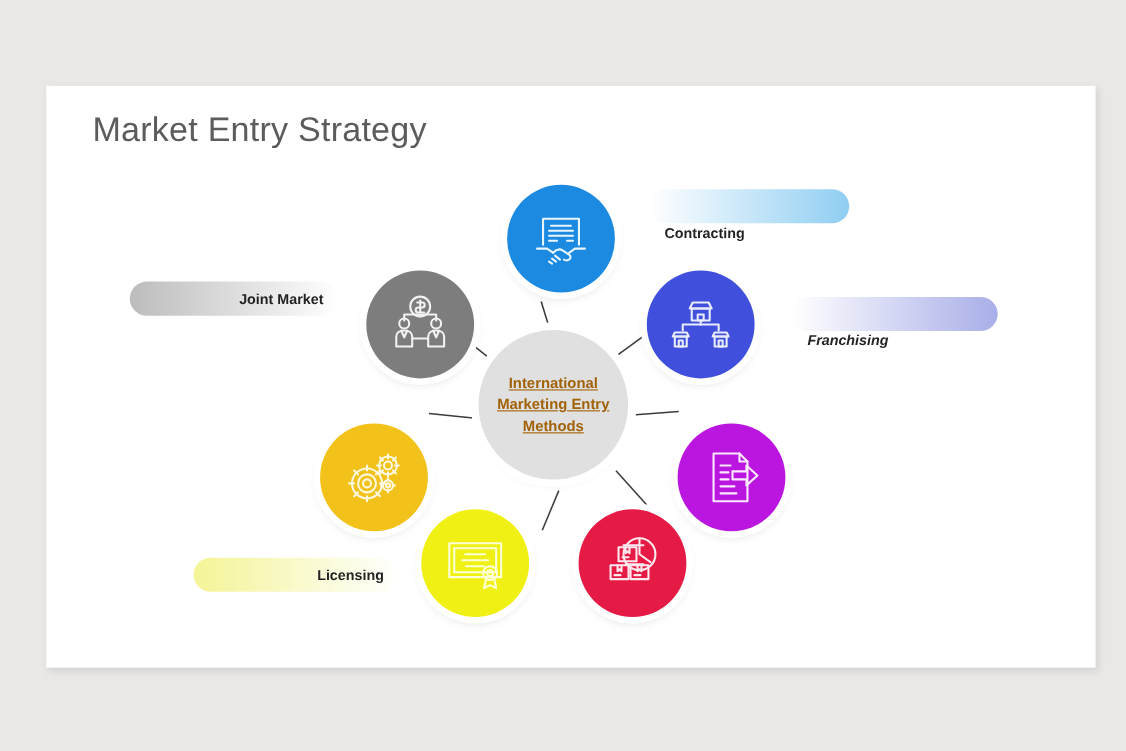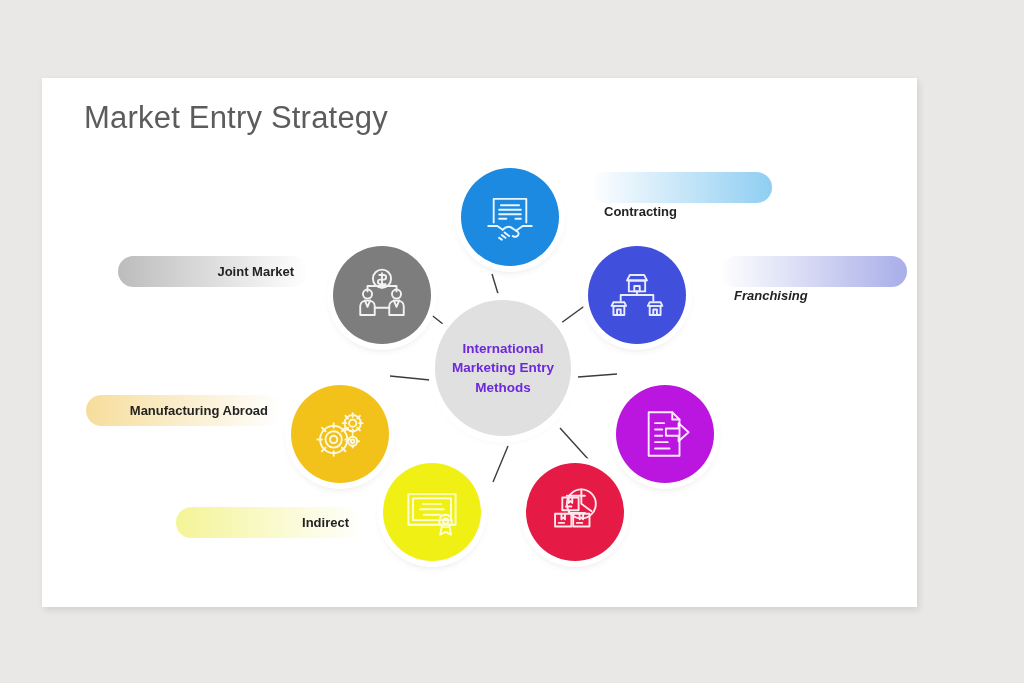--- a/index.html
+++ b/index.html
@@ -11,21 +11,21 @@
     height: 683px;
     background: #e9e8e6;
     font-family: "Liberation Sans", sans-serif;
     overflow: hidden;
   }
 
   #slide-card {
     position: absolute;
     left: 42px;
     top: 78px;
-    width: 875px;
+    width: 954px;
     height: 529px;
     background: #ffffff;
     box-shadow: 2px 3px 7px rgba(0,0,0,0.10);
   }
 
   #page-title {
     position: absolute;
     left: 42px;
     top: 22px;
     font-size: 31px;
@@ -131,40 +131,37 @@
           <line x1="466" y1="368" x2="451" y2="404"></line>
           <line x1="388" y1="302" x2="348" y2="298"></line>
           <line x1="406" y1="250" x2="373" y2="224"></line>
         </g>
       </svg>
 
       <div class="pill right" style="left: 548px; top: 94px; width: 182px; background: linear-gradient(90deg, rgb(255, 255, 255) 0%, rgb(143, 206, 242) 100%);">
         <span class="pill-text">Contracting</span>
       </div>
 
-      <div class="pill right" style="left: 678px; top: 178px; width: 187px; background: linear-gradient(90deg, rgb(255, 255, 255) 0%, rgb(168, 174, 232) 100%); font-style: italic;">
+      <div class="pill right" style="left: 678px; top: 192px; width: 187px; background: linear-gradient(90deg, rgb(255, 255, 255) 0%, rgb(168, 174, 232) 100%); font-style: italic;">
         <span class="pill-text">Franchising</span>
       </div>
 
 
 
       <div class="pill left" style="left: 134px; top: 429px; width: 187px; background: linear-gradient(90deg, rgb(244, 244, 151) 0%, rgb(255, 255, 255) 100%);">
-        <span class="pill-text">Indirect</span>
-      </div>
-
-      <div class="pill left" style="left: 44px; top: 317px; width: 196px; background: linear-gradient(90deg, rgb(246, 221, 155) 0%, rgb(255, 255, 255) 100%);">
-        <span class="pill-text">Manufacturing Abroad</span>
-      </div>
+        <span class="pill-text">Licensing</span>
+      </div>
+
 
       <div class="pill left" style="left: 76px; top: 178px; width: 190px; background: linear-gradient(90deg, rgb(188, 188, 188) 0%, rgb(255, 255, 255) 100%);">
         <span class="pill-text">Joint Market</span>
       </div>
 
       <div id="hub" style="background: rgb(224, 224, 224);">
-        <div id="hub-label" style="color: #6d28d9;">International
+        <div id="hub-label" style="color: #a16207; text-decoration: underline;">International
 Marketing Entry
 Methods</div>
       </div>
 
       <div class="node" style="left: 419px; top: 90px; background: rgb(27, 138, 224);">
         <svg viewBox="0 0 64 64" fill="none" stroke="#e9f6ff" stroke-width="2.1" stroke-linecap="round" stroke-linejoin="round">
           <path d="M14 38V12h36v26"></path>
           <path d="M22 19h20M20 24h24M20 29h24M20 34h8M38 34h6"></path>
           <path d="M8 42h10l6 4"></path>
           <path d="M56 42H46l-7 5"></path>

